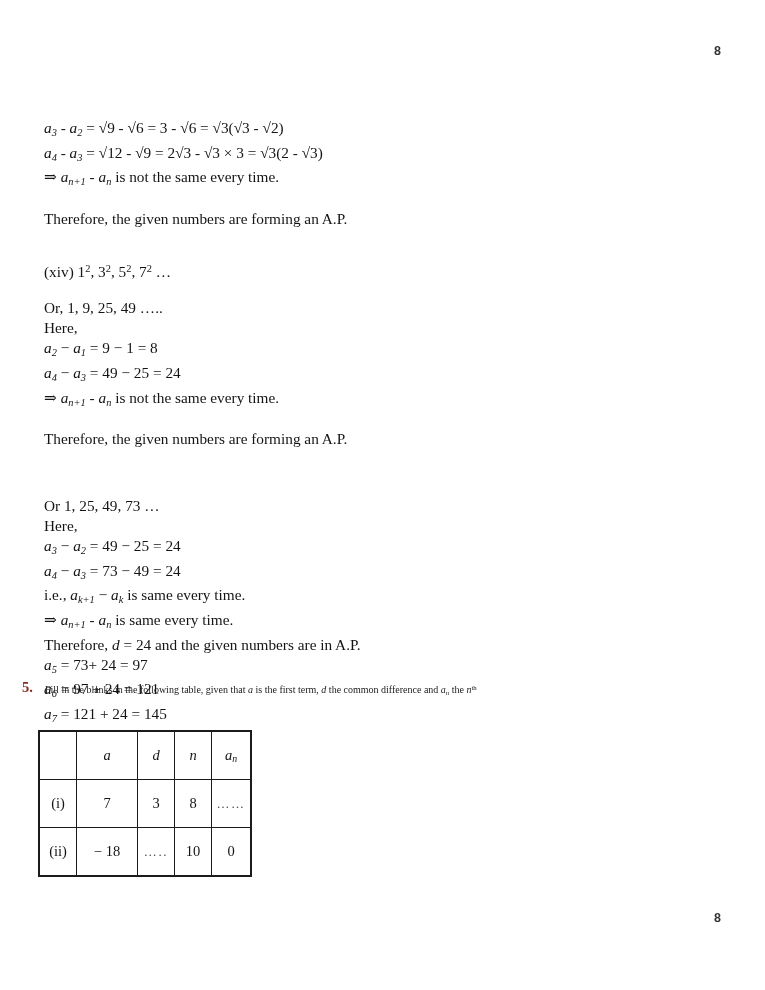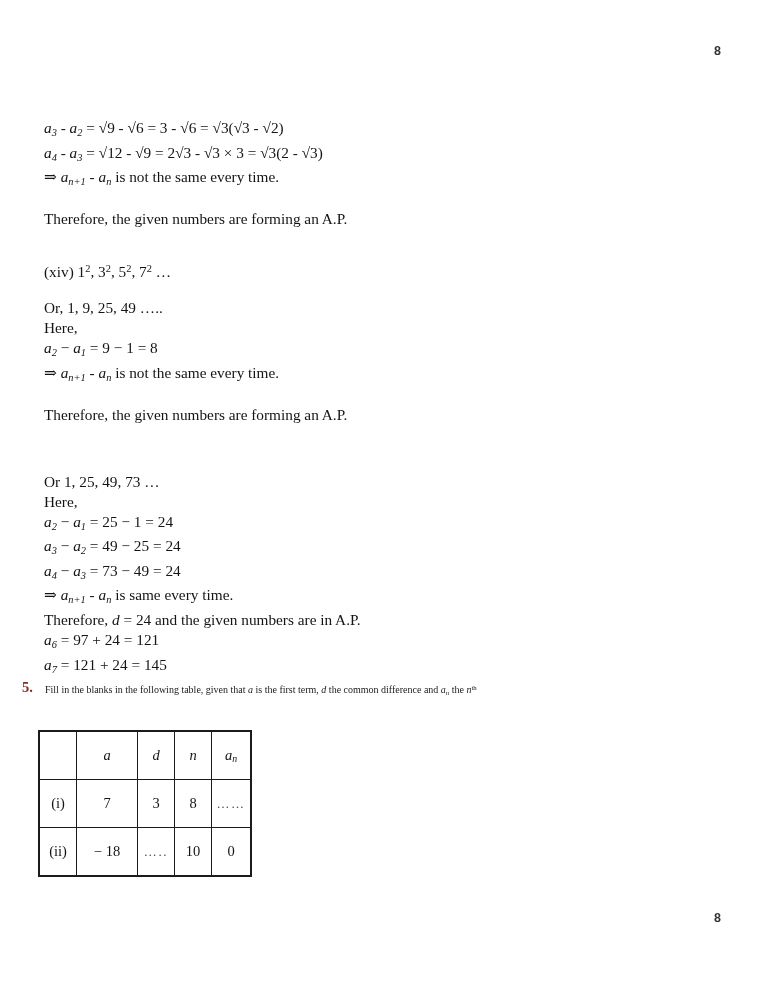--- a/index.html
+++ b/index.html
@@ -136,32 +136,34 @@
       <div class="line"><i>a</i><sub>4</sub> - <i>a</i><sub>3</sub> = √12 - √9 = 2√3 - √3 × 3 = √3(2 - √3)</div>
       <div class="line">⇒ <i>a</i><sub>n+1</sub> - <i>a</i><sub>n</sub> is not the same every time.</div>
       <div class="gap-md"></div>
       <div class="line">Therefore, the given numbers are forming an A.P.</div>
       <div class="gap-lg"></div>
       <div class="line">(xiv) 1<sup>2</sup>, 3<sup>2</sup>, 5<sup>2</sup>, 7<sup>2</sup> …</div>
       <div class="gap-md"></div>
       <div class="line">Or, 1, 9, 25, 49 …..</div>
       <div class="line">Here,</div>
       <div class="line"><i>a</i><sub>2</sub> − <i>a</i><sub>1</sub> = 9 − 1 = 8</div>
+      <div class="line"><i>a</i><sub>4</sub> − <i>a</i><sub>3</sub> = 49 − 25 = 24</div>
       <div class="line">⇒ <i>a</i><sub>n+1</sub> - <i>a</i><sub>n</sub> is not the same every time.</div>
       <div class="gap-md"></div>
       <div class="line">Therefore, the given numbers are forming an A.P.</div>
       <div class="gap-lg"></div>
       <div class="gap-md"></div>
       <div class="line">Or 1, 25, 49, 73 …</div>
       <div class="line">Here,</div>
-      <div class="line"><i>a</i><sub>2</sub> − <i>a</i><sub>1</sub> = 25 − 1 = 24</div>
       <div class="line"><i>a</i><sub>3</sub> − <i>a</i><sub>2</sub> = 49 − 25 = 24</div>
       <div class="line"><i>a</i><sub>4</sub> − <i>a</i><sub>3</sub> = 73 − 49 = 24</div>
+      <div class="line">i.e., <i>a</i><sub>k+1</sub> − <i>a</i><sub>k</sub> is same every time.</div>
       <div class="line">⇒ <i>a</i><sub>n+1</sub> - <i>a</i><sub>n</sub> is same every time.</div>
       <div class="line">Therefore, <i>d</i> = 24 and the given numbers are in A.P.</div>
+      <div class="line"><i>a</i><sub>5</sub> = 73+ 24 = 97</div>
       <div class="line"><i>a</i><sub>6</sub> = 97 + 24 = 121</div>
       <div class="line"><i>a</i><sub>7</sub> = 121 + 24 = 145</div>
     </div>
 
   <div class="qblock">
     <div class="qrow">
       <div class="qnum" style="color: rgb(140, 47, 35);">5.</div>
       <div class="qtext" id="q-line1">Fill in the blanks in the following table, given that <i>a</i> is the first term, <i>d</i> the common difference and <i>a</i><sub>n</sub> the <i>n</i><sup>th</sup></div>
     </div>
     <div class="qtext2" id="q-line2">term of the A.P.</div>

